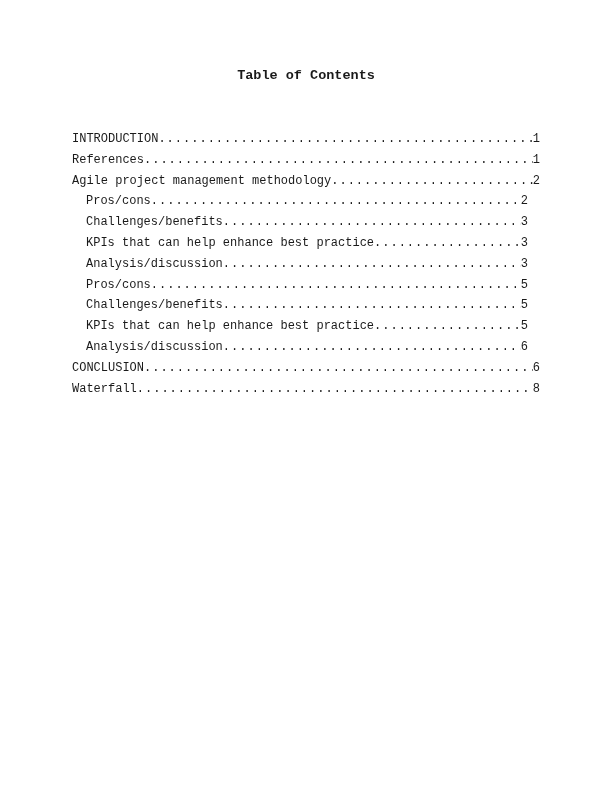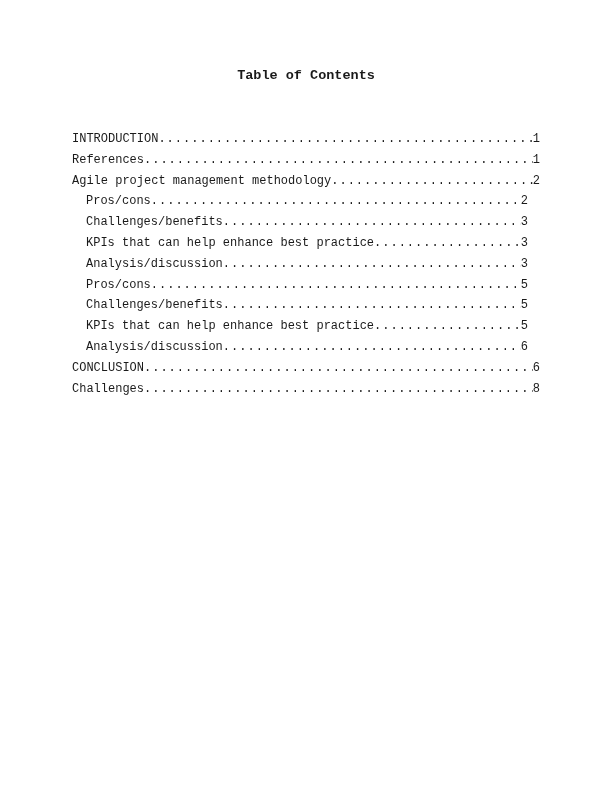--- a/index.html
+++ b/index.html
@@ -132,18 +132,18 @@
     <span class="toc-page">6</span>
   </div>
 
   <div class="toc-row">
     <span class="toc-label">CONCLUSION</span>
     <span class="toc-leader"></span>
     <span class="toc-page">6</span>
   </div>
 
   <div class="toc-row">
-    <span class="toc-label">Challenges</span>
+    <span class="toc-label">Waterfall</span>
     <span class="toc-leader"></span>
     <span class="toc-page">8</span>
   </div>
 </div>
 </div>
 
 </body></html>

